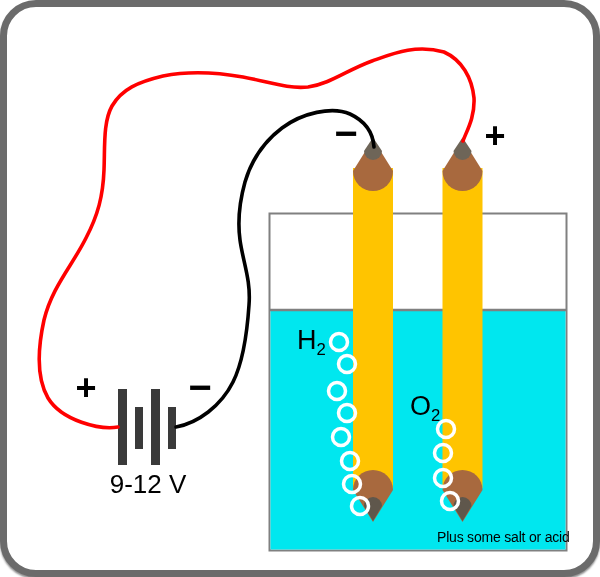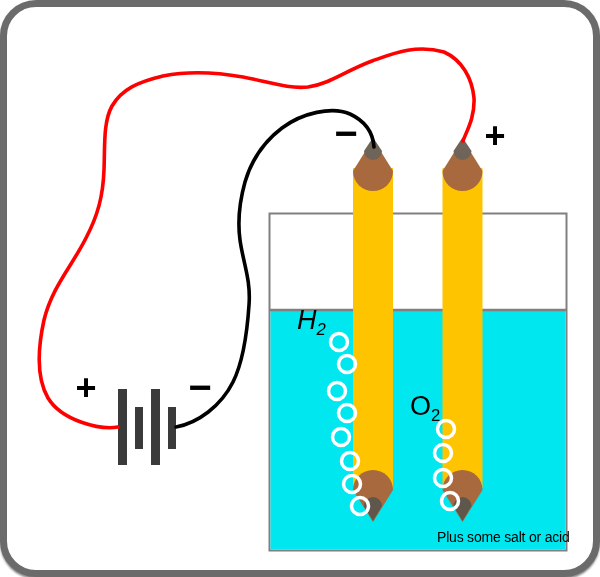--- a/index.html
+++ b/index.html
@@ -111,22 +111,23 @@
   </svg>
 
   <div class="label polarity center" style="left:346px; top:133px; font-size:40px;">−</div>
 
   <div class="label polarity center" style="left:495px; top:136px; font-size:36px;">+</div>
 
   <div class="label polarity center" style="left:86px; top:388px; font-size:36px;">+</div>
 
   <div class="label polarity center" style="left:200px; top:387px; font-size:40px;">−</div>
 
+  <div class="label voltage center" style="left:148px; top:484px;">9-12 V</div>
 
-  <div class="label gas" style="left:297px; top:307px;font-style:italic;">
+  <div class="label gas" style="left:297px; top:327px;">
     <span>H</span><sub>2</sub>
   </div>
 
   <div class="label gas" style="left:410px; top:393px;text-align:right;">
     <span>O</span><sub>2</sub>
   </div>
 
 
   <div class="label note" style="left:437px; top:530px;">Plus some salt or acid</div>
 </div>

